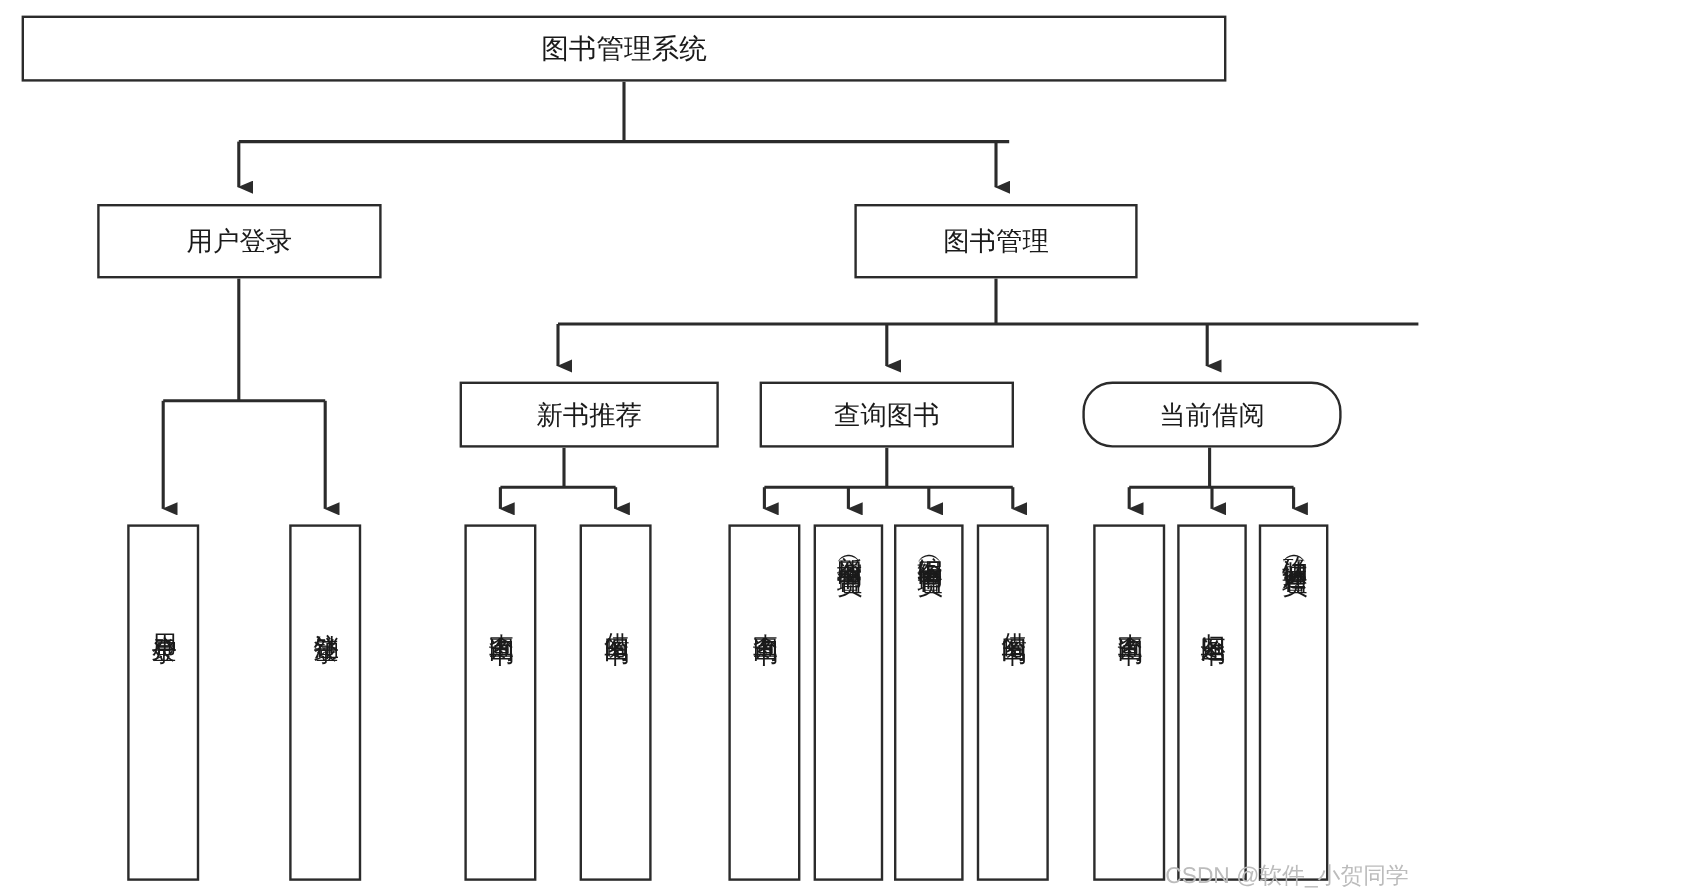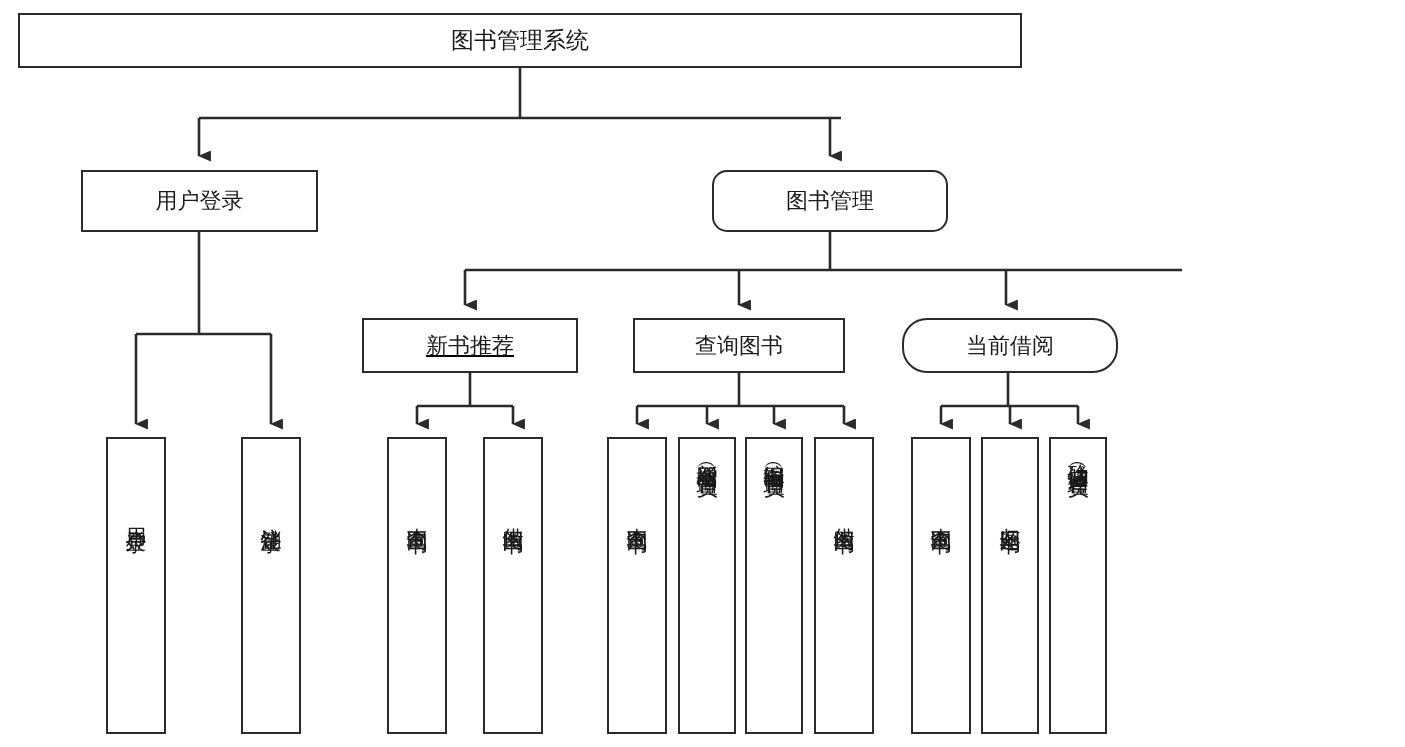--- a/index.html
+++ b/index.html
@@ -126,25 +126,25 @@
     </g>
   </svg>
 
   <div class="node root horiz" style="left:18px; top:13px; width:1004px; height:55px;">
     <span class="label">图书管理系统</span>
   </div>
 
   <div class="node horiz" style="left:81px; top:170px; width:237px; height:62px;">
     <span class="label">用户登录</span>
   </div>
-  <div class="node horiz" style="left:712px; top:170px; width:236px; height:62px;border-radius:15px;">
+  <div class="node horiz" style="left:712px; top:170px; width:236px; height:62px;">
     <span class="label">图书管理</span>
   </div>
 
-  <div class="node horiz" style="left:362px; top:318px; width:216px; height:55px;text-decoration:underline;">
+  <div class="node horiz" style="left:383px; top:318px; width:216px; height:55px;">
     <span class="label">新书推荐</span>
   </div>
   <div class="node horiz" style="left:633px; top:318px; width:212px; height:55px;">
     <span class="label">查询图书</span>
   </div>
   <div class="node horiz" style="left:902px; top:318px; width:216px; height:55px;border-radius:25px;">
     <span class="label">当前借阅</span>
   </div>
 
   <div class="node vert" style="left:106px; top:437px; width:60px; height:297px; padding-top:72px;">
@@ -184,14 +184,15 @@
     <span class="label">确认归还（管理员）</span>
   </div>
 
   <div class="node vert" style="left:1191px; top:437px; width:60px; height:297px; padding-top:34px;">
     <span class="label">新增借阅记录</span>
   </div>
   <div class="node vert" style="left:1309px; top:437px; width:60px; height:297px; padding-top:34px;">
     <span class="label">查询借阅记录</span>
   </div>
 
+  <div class="watermark">CSDN @软件_小贺同学</div>
 
 </div>
 
 </body></html>

